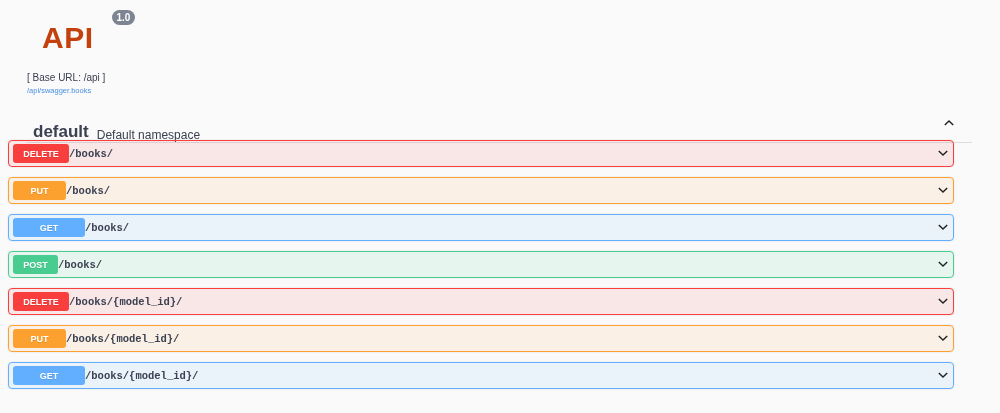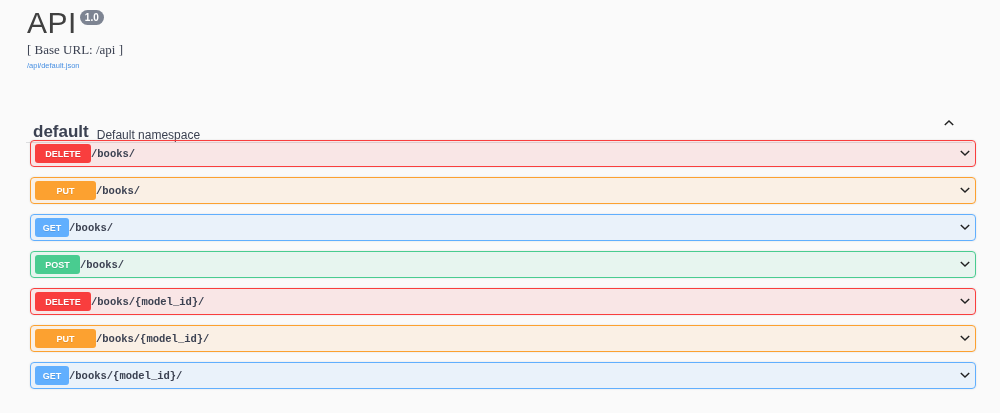--- a/index.html
+++ b/index.html
@@ -5,70 +5,70 @@
   html, body { margin: 0; padding: 0; }
   body {
     width: 1000px; height: 413px; overflow: hidden;
     background: #fafafa;
     font-family: "Liberation Sans", sans-serif;
     color: #3b4151;
     position: relative;
   }
   .info { position: absolute; left: 27px; top: 8px; }
   .title-row { display: flex; align-items: flex-start; }
-  .title { font-size: 30px; font-weight: normal; color: #404040; line-height: 30px; margin: 0; letter-spacing: 0.5px; }
+  .title { font-size: 30px; font-weight: bold; color: #c2410c; line-height: 30px; margin: 15px; letter-spacing: 0.5px; }
   .version {
     background: #7d8492; color: #fff; font-size: 10px; font-weight: bold;
     border-radius: 8px; padding: 2px 5px; margin-left: 3px; margin-top: 2px; line-height: 11px;
   }
-  .base-url { font-family: Liberation Serif, serif; font-size: 13px; color: #3b4151; margin-top: 4px; }
+  .base-url { font-family: Liberation Sans, sans-serif; font-size: 10px; color: #3b4151; margin-top: 4px; }
   .spec-link { font-size: 7.5px; color: #4990e2; text-decoration: none; display: block; margin-top: 3px; }
 
   .tag-header {
     position: absolute; left: 26px; top: 108px; width: 946px; height: 34px;
     border-bottom: 1px solid rgba(59,65,81,0.15);
     display: flex; align-items: flex-end;
   }
   .tag-name { font-size: 17px; font-weight: bold; color: #3b4151; margin-left: 7px; }
   .tag-desc { font-size: 12px; color: #3b4151; margin-left: 8px; margin-top: 1px; }
   .tag-toggle { position: absolute; right: 16px; top: 8px; width: 14px; height: 14px; cursor: pointer; }
 
-  .ops { position: absolute; left: 30px; top: 140px; width: 946px; }
+  .ops { position: absolute; left: 8px; top: 140px; width: 946px; }
   .op {
     height: 25px; border-radius: 4px; border: 1px solid; margin-bottom: 10px;
     display: flex; align-items: center; position: relative; cursor: pointer;
     box-shadow: 0 0 2px rgba(0,0,0,0.12);
   }
   .badge {
     margin-left: 4px; height: 19px; border-radius: 3px; color: #fff;
     font-size: 9px; font-weight: bold; display: flex; align-items: center; justify-content: center;
     text-shadow: 0 1px 0 rgba(0,0,0,0.1);
   }
   .path { font-family: "Liberation Mono", monospace; font-size: 10.5px; font-weight: bold; color: #3b4151; }
   .chev { position: absolute; right: 3px; top: 5px; width: 14px; height: 14px; }
 
   .op.delete { background: rgba(249,62,62,0.1); border-color: #f93e3e; }
   .op.delete .badge { background: #f93e3e; width: 56px; }
   .op.put { background: rgba(252,161,48,0.1); border-color: #fca130; }
-  .op.put .badge { background: #fca130; width: 61px; }
+  .op.put .badge { background: #fca130; width: 53px; }
   .op.get { background: rgba(97,175,254,0.1); border-color: #61affe; }
-  .op.get .badge { background: #61affe; width: 34px; }
+  .op.get .badge { background: #61affe; width: 72px; }
   .op.post { background: rgba(73,204,144,0.1); border-color: #49cc90; }
   .op.post .badge { background: #49cc90; width: 45px; }
 </style>
 </head>
 <body>
 
 <div class="info">
   <div class="title-row">
     <h2 class="title">API</h2>
     <span class="version">1.0</span>
   </div>
   <div class="base-url">[ Base URL: /api ]</div>
-  <a class="spec-link" href="#">/api/default.json</a>
+  <a class="spec-link" href="#">/api/swagger.books</a>
 </div>
 
 <div class="tag-header">
   <span class="tag-name">default</span>
   <span class="tag-desc">Default namespace</span>
   <svg class="tag-toggle" viewBox="0 0 20 20">
     <path d="M4 13 L10 7 L16 13" fill="none" stroke="#222" stroke-width="2"></path>
   </svg>
 </div>
 

